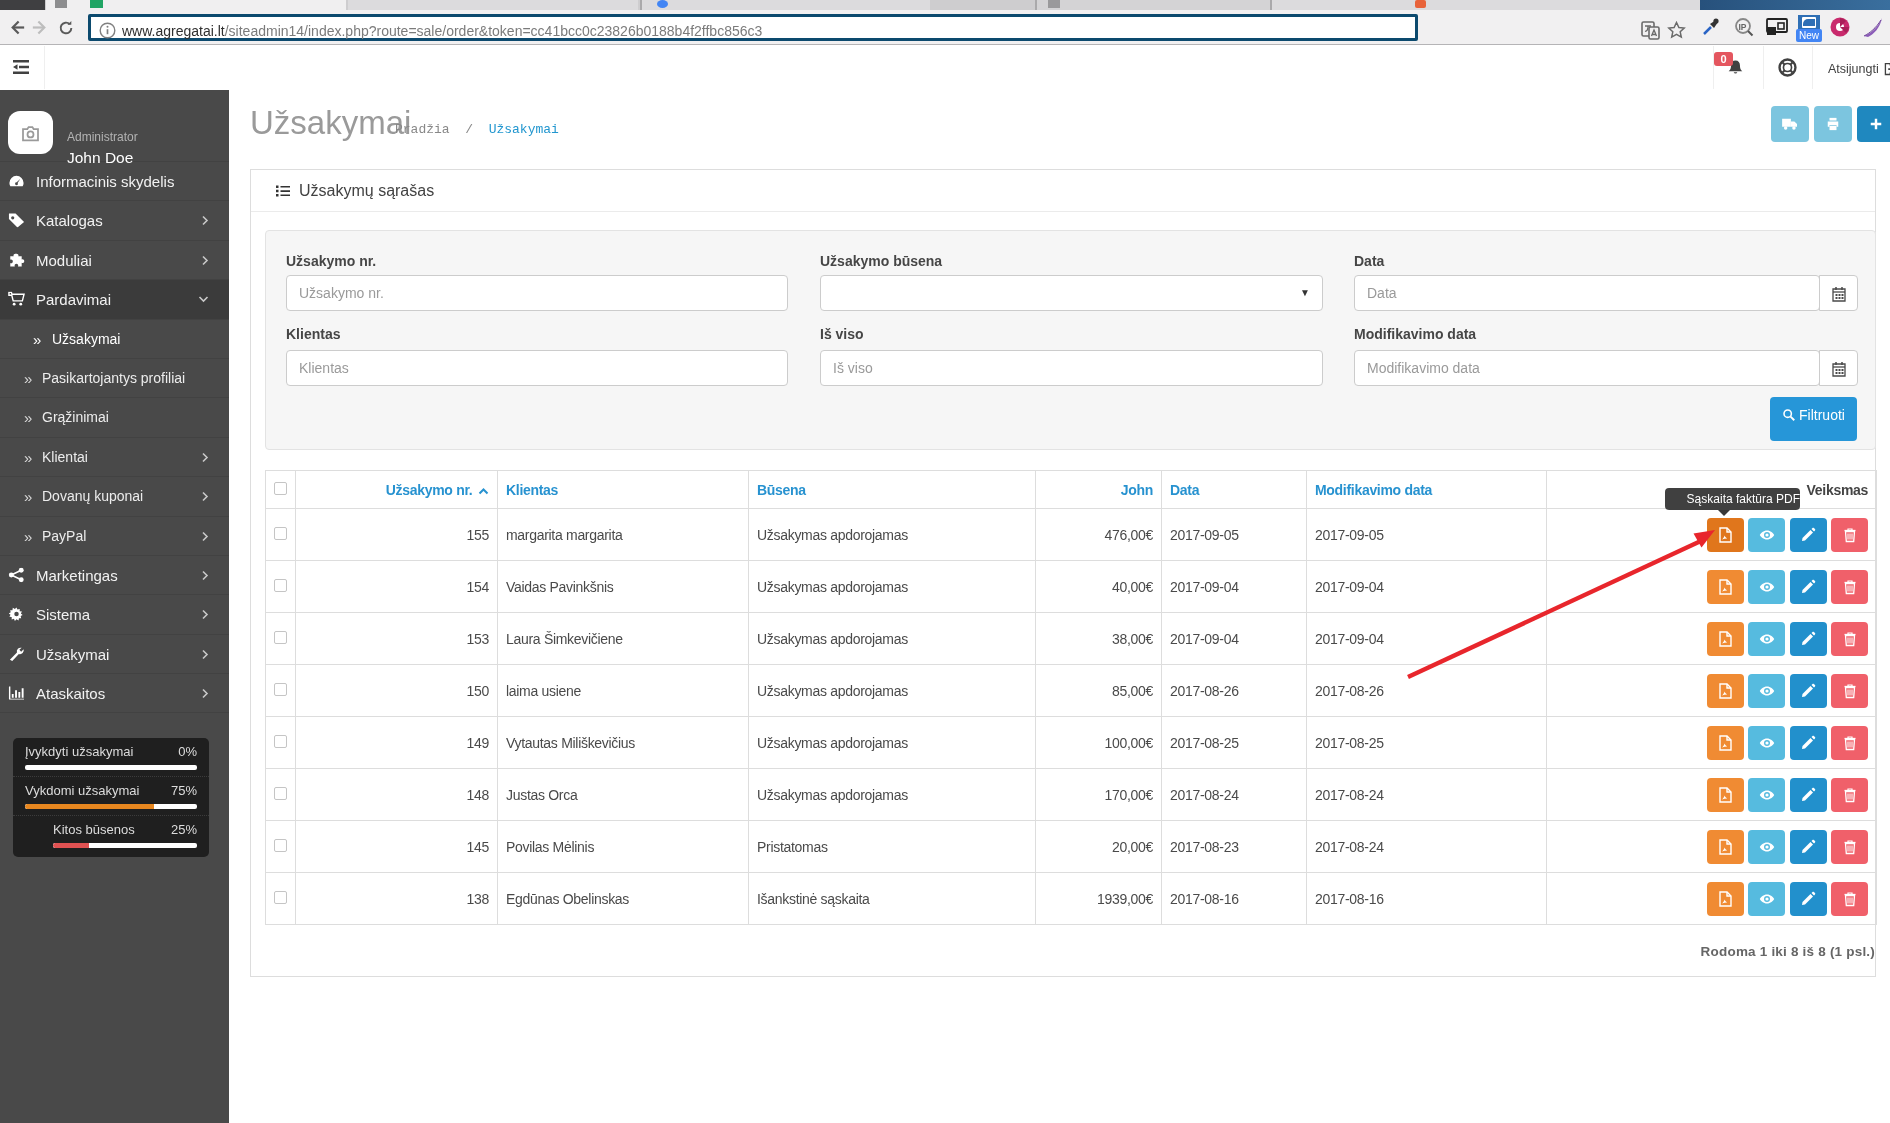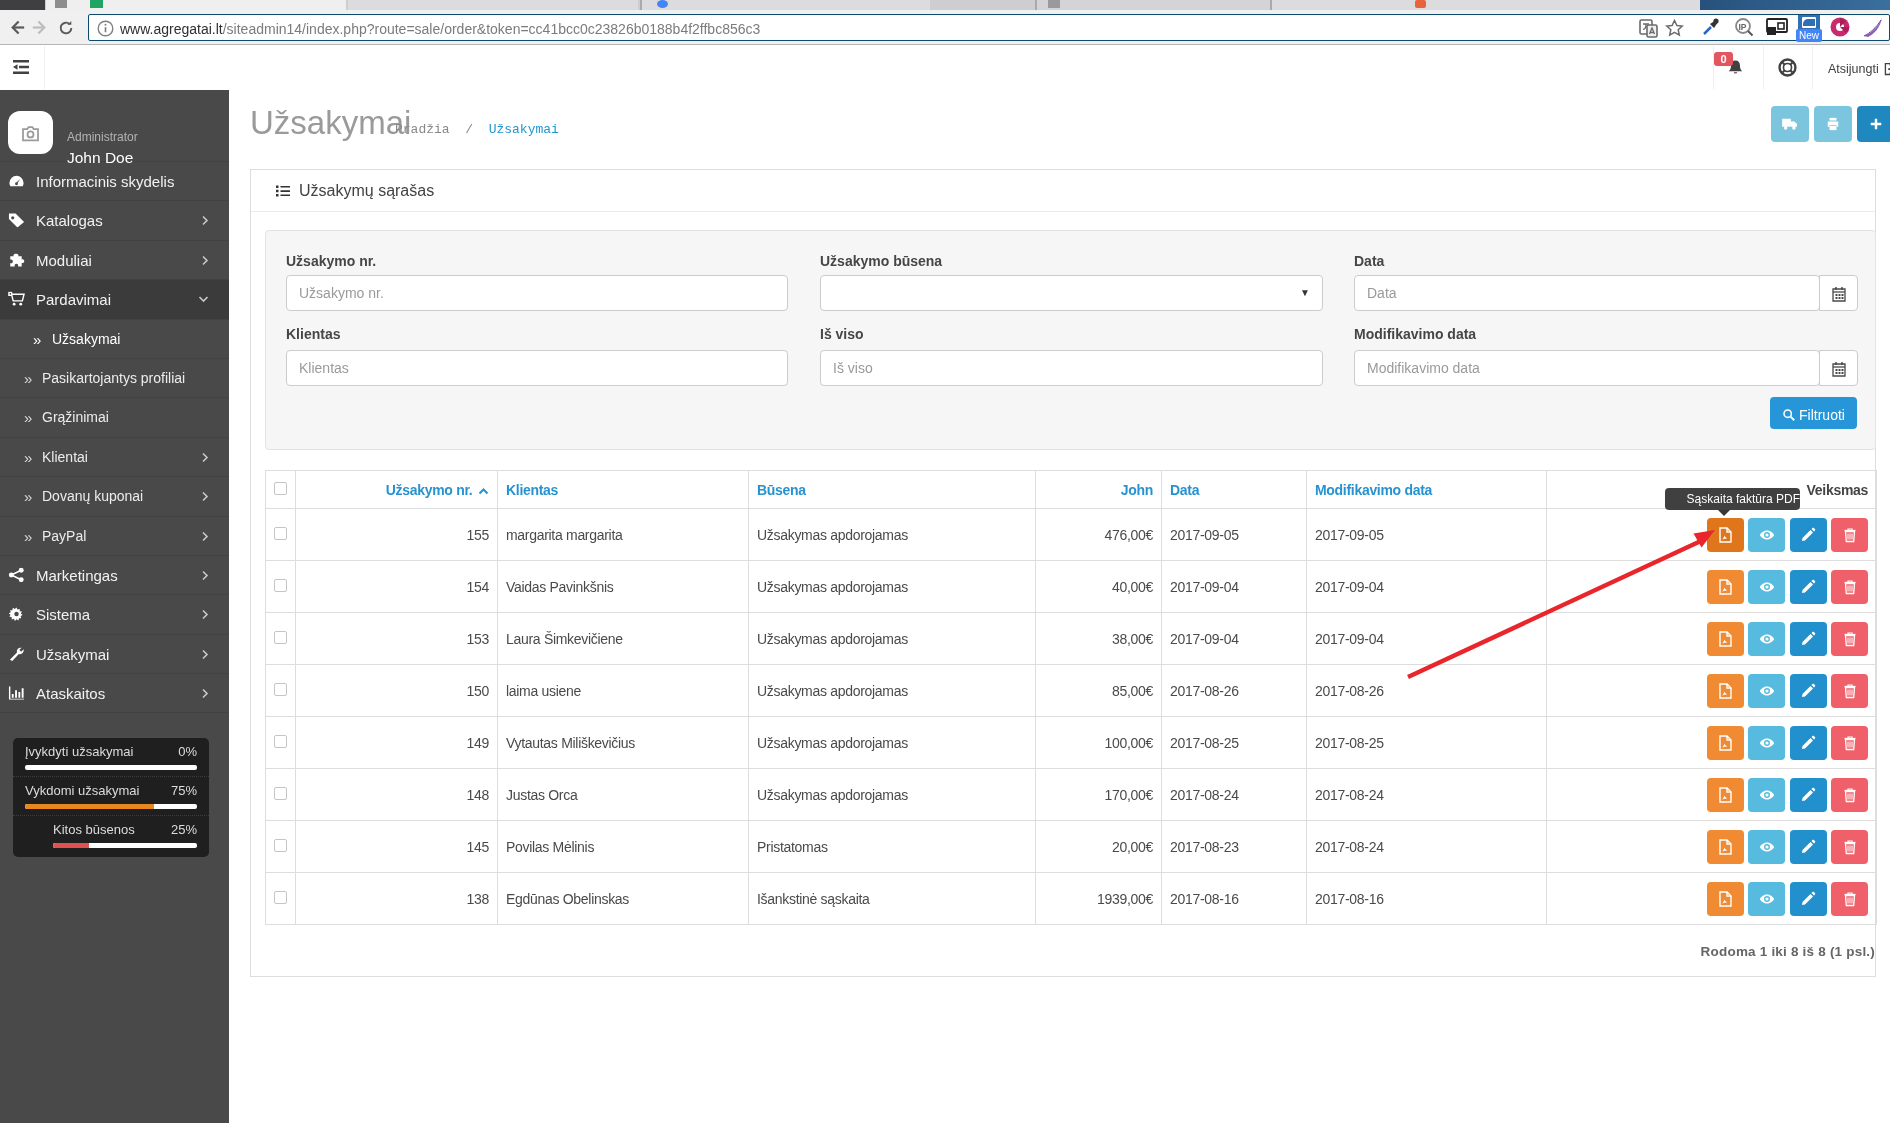--- a/index.html
+++ b/index.html
@@ -2,21 +2,21 @@
 <html><head>
 <meta charset="utf-8">
 <style>
   * { margin:0; padding:0; box-sizing:border-box; }
   html,body { width:1890px; height:1123px; overflow:hidden; font-family:"Liberation Sans", sans-serif; background:#fff; }
   .abs { position:absolute; }
 
   
   #tabstrip { position:absolute; left:0; top:0; width:1890px; height:10px; background:#cecdcf; overflow:hidden; }
   #urlbar { position:absolute; left:0; top:10px; width:1890px; height:35px; background:#f1f0f1; border-bottom:1px solid #b5b4b6; }
-  #omnibox { position:absolute; left:88px; top:4px; width:1802px; height:27px; background:#fff; border:1px solid #0c4a6e; border-radius:2px; }
+  #omnibox { position:absolute; left:88px; top:4px; width:1330px; height:27px; background:#fff; border:3px solid #0c4a6e; border-radius:2px; }
 
   
   #adminhdr { position:absolute; left:0; top:46px; width:1890px; height:45px; background:#fff; border-bottom:1px solid #e2e2e2; }
   .hdr-sep { position:absolute; top:0; width:1px; height:43px; background:#efefef; }
 
   
   #sidebar { position:absolute; left:0; top:90px; width:229px; height:1033px; background:#494949; }
   .menu-item { position:relative; height:39.4px; line-height:39.4px; color:#f2f2f2; font-size:15px; border-bottom:1px solid #424242; }
   .menu-item .mi-label { position:absolute; left:36px; top:0; }
   .menu-item .mi-icon { position:absolute; left:8px; top:11px; width:17px; height:16px; }
@@ -47,21 +47,21 @@
   
   #panel { position:absolute; left:21px; top:79px; width:1626px; height:808px; border:1px solid #ddd; background:#fff; }
   #panel-hdr { position:absolute; left:0; top:0; width:100%; height:42px; border-bottom:1px solid #ebebeb; }
   #panel-hdr .ph-txt { position:absolute; left:48px; top:12px; font-size:16px; color:#424242; }
 
   
   #well { position:absolute; left:14px; top:60px; width:1611px; height:220px; background:#f6f6f6; border:1px solid #e3e3e3; border-radius:4px; }
   .f-label { position:absolute; font-size:14px; font-weight:bold; color:#464646; }
   .f-input { position:absolute; height:36px; background:#fff; border:1px solid #ccc; border-radius:4px; font-size:14px; color:#9a9a9a; line-height:34px; padding-left:12px; }
   .f-addon { position:absolute; height:36px; width:39px; background:#fff; border:1px solid #ccc; border-radius:0 4px 4px 0; }
-  #filterbtn { position:absolute; right:18px; top:166px; width:87px; height:32px; background:#2696d8; border-radius:4px; color:#fff; font-size:14px; text-align:center; line-height:36px; }
+  #filterbtn { position:absolute; right:18px; top:166px; width:87px; height:44px; background:#2696d8; border-radius:4px; color:#fff; font-size:14px; text-align:center; line-height:36px; }
 
   
   #tbl { position:absolute; left:14px; top:300px; border-collapse:collapse; table-layout:fixed; width:1611px; font-size:14px; color:#4a4a4a; letter-spacing:-0.3px; }
   #tbl td, #tbl th { border:1px solid #ddd; padding:0 8px; }
   #tbl thead th { height:38px; font-size:14px; text-align:left; color:#2792d0; font-weight:bold; }
   #tbl tbody td { height:52px; }
   #tbl th.ralign, #tbl td.ralign, .ralign { text-align:right; }
   .cb { width:13px; height:13px; border:1px solid #c5c5c5; background:#fff; display:inline-block; border-radius:2px; }
 
   .act-btn { display:inline-block; width:37px; height:34px; border-radius:4px; vertical-align:middle; position:relative; margin-left:4.5px; }

